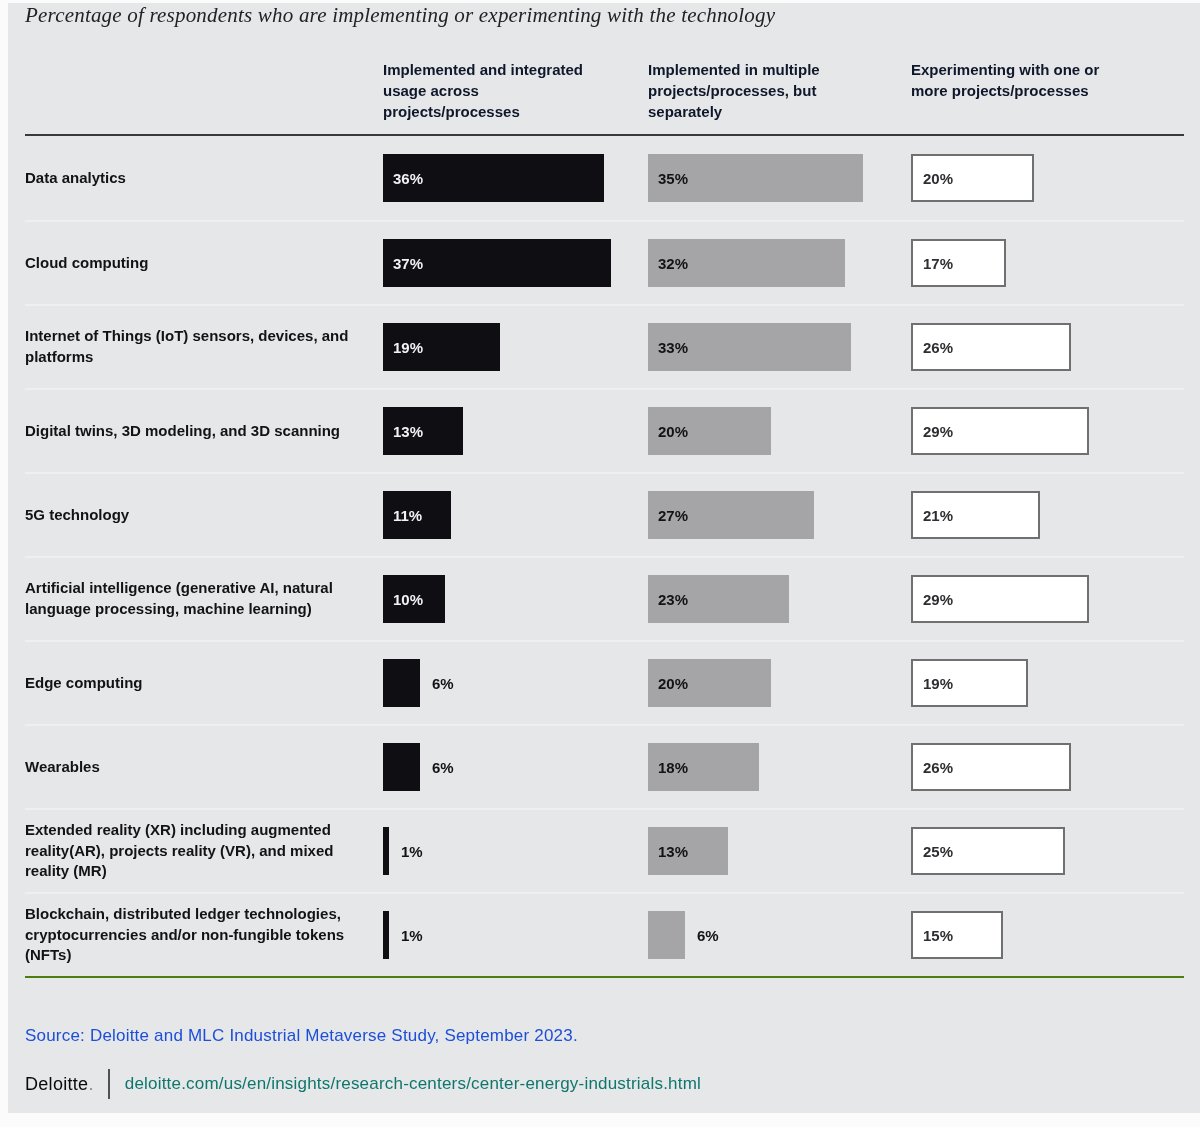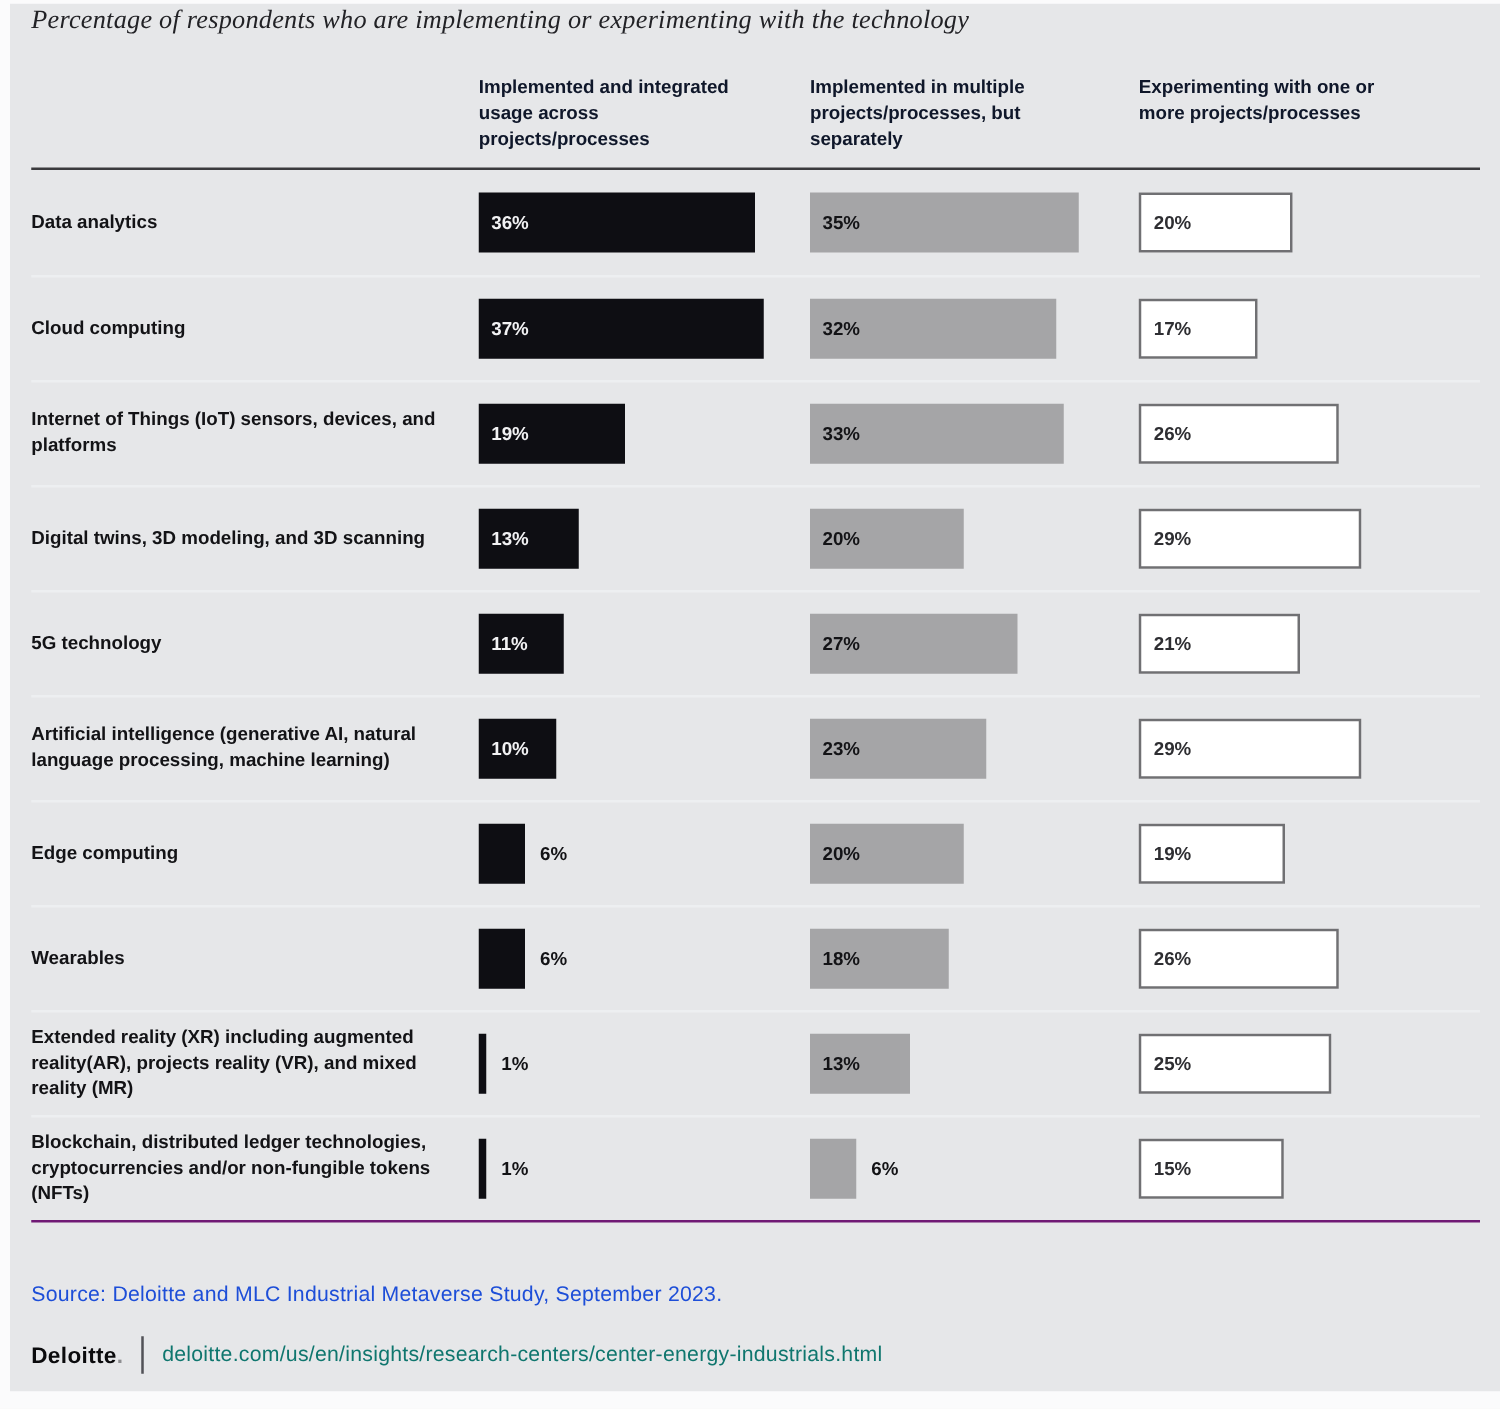--- a/index.html
+++ b/index.html
@@ -11,41 +11,41 @@
   .chart-title {
     font-family:"Liberation Serif", serif; font-style:italic;
     font-size:21px; color:#222226; letter-spacing:.2px;
   }
   .header-row { display:flex; margin-top:31px; padding-bottom:12px; border-bottom:2px solid #3a3a3d; }
   .hcol-spacer { width:358px; flex:none; }
   .hcol { flex:none; font-weight:bold; font-size:15px; line-height:1.4; color:#0f172a; }
   .hcol.c1 { width:265px; } .hcol.c2 { width:263px; } .hcol.c3 { flex:1; }
   .hcol .hinner { display:block; }
   .c1 .hinner { max-width:212px; } .c2 .hinner { max-width:192px; } .c3 .hinner { max-width:205px; }
-  .rows { border-bottom:2px solid #701a75; }
+  .rows { border-bottom:2px solid #4d7c0f; }
   .row { display:flex; align-items:center; height:84px; }
   .row + .row { border-top:2px solid #edeff1; }
   .row-label {
     width:358px; flex:none; font-weight:bold; font-size:15px;
     line-height:1.38; color:#131316; padding-right:28px;
   }
   .cell { flex:none; display:flex; align-items:center; height:48px; }
   .cell.c1 { width:265px; } .cell.c2 { width:263px; } .cell.c3 { flex:1; }
   .bar { height:48px; display:flex; align-items:center; flex:none; }
   .bar.s0 { background:#0e0e13; }
   .bar.s1 { background:#a5a5a7; }
   .bar.s2 { background:#ffffff; border:2px solid #707073; }
   .bar-label { font-weight:bold; font-size:15px; padding-left:10px; white-space:nowrap; }
   .s0 .bar-label { color:#f2f2f4; }
   .s1 .bar-label { color:#131316; }
   .s2 .bar-label { color:#2e2e32; }
   .outside-label { font-weight:bold; font-size:15px; color:#131316; margin-left:12px; white-space:nowrap; }
   .source { margin-top:48px; font-size:17px; color:#1d4ed8; letter-spacing:.2px; }
   .brand-row { margin-top:23px; display:flex; align-items:center; }
-  .brand { font-weight:bold; font-size:18px; color:#0b0b0d; letter-spacing:.3px; }
+  .brand { font-weight:normal; font-size:18px; color:#0b0b0d; letter-spacing:.3px; }
   .brand-dot { color:#8e8e91; }
   .vdiv { width:2px; height:30px; background:#515257; margin:0 15px 0 14px; }
   .url { font-size:17px; color:#0f766e; letter-spacing:.2px; }
 </style>
 </head>
 <body>
 
 <div class="panel">
   <div class="chart-title">Percentage of respondents who are implementing or experimenting with the technology</div>
 
@@ -226,21 +226,21 @@
         <div class="row-label">Blockchain, distributed ledger technologies, cryptocurrencies and/or non-fungible tokens (NFTs)</div>
         <div class="cell c1">
           <div class="bar s0" style="width: 6px;"></div>
           <span class="outside-label">1%</span>
         </div>
         <div class="cell c2">
           <div class="bar s1" style="width: 37px;"></div>
           <span class="outside-label">6%</span>
         </div>
         <div class="cell c3">
-          <div class="bar s2" style="width: 116px;">
+          <div class="bar s2" style="width: 92px;">
             <span class="bar-label">15%</span>
           </div>
         </div>
       </div>
     </div>
 
   <div class="source">Source: Deloitte and MLC Industrial Metaverse Study, September 2023.</div>
 
   <div class="brand-row">
     <span class="brand"><span>Deloitte</span><span class="brand-dot">.</span></span>

